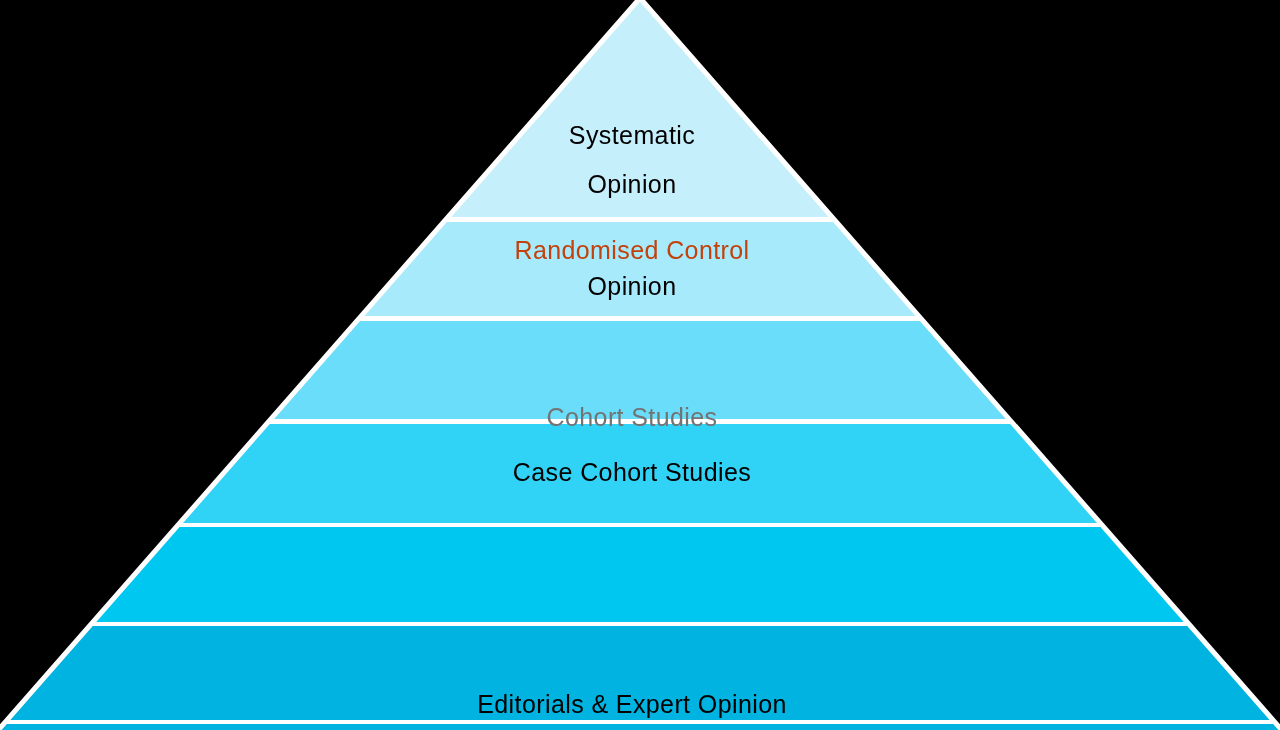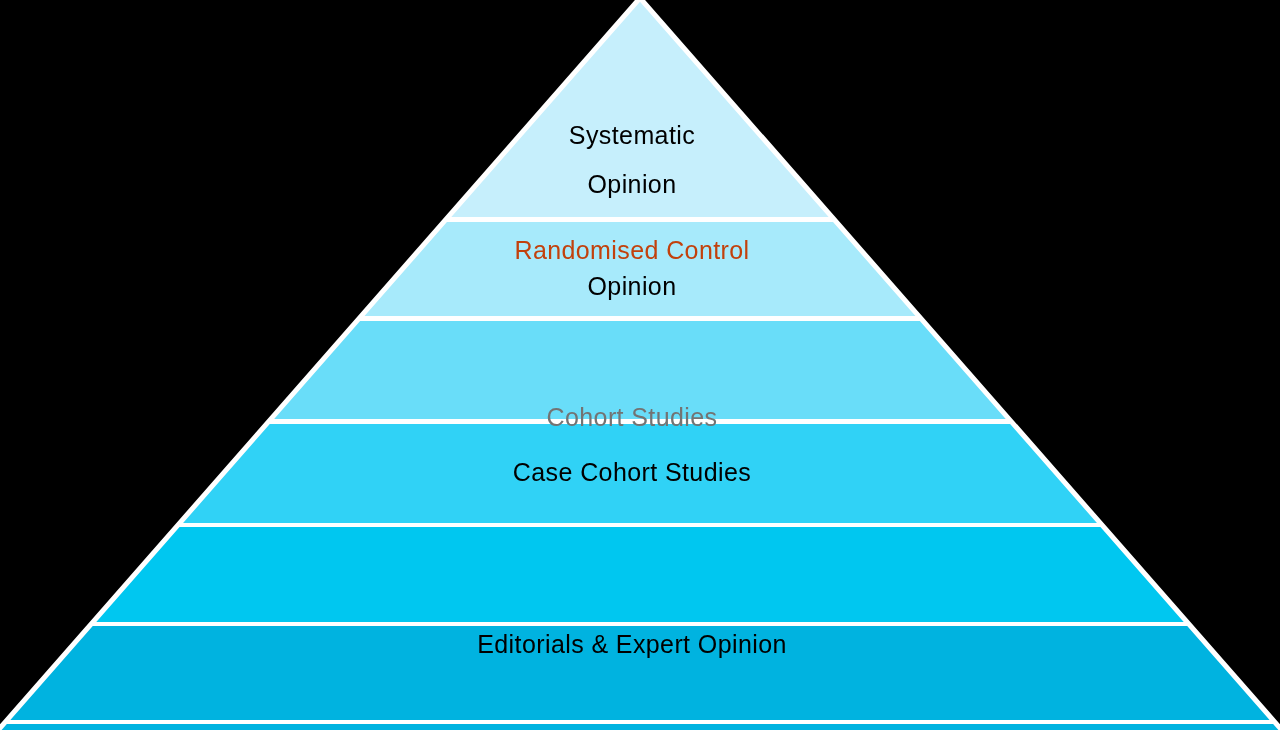--- a/index.html
+++ b/index.html
@@ -34,21 +34,21 @@
     white-space: nowrap;
   }
   
   #lbl-1-0 { top: 119px; }
   #lbl-1-1 { top: 168px; }
   #lbl-2-0 { top: 234px; }
   #lbl-2-1 { top: 270px; }
   #lbl-3-0 { top: 353px; }
   #lbl-4-0 { top: 456px; }
   #lbl-5-0 { top: 558px; }
-  #lbl-6-0 { top: 628px; }
+  #lbl-6-0 { top: 688px; }
 </style>
 </head>
 <body style="background: rgb(0, 0, 0);">
 
 <div class="stage">
 
   <svg width="1280" height="730" viewBox="0 0 1280 730">
     <defs>
       <clipPath id="tri-clip">
         <polygon points="640,-2 -14,744 1294,744"></polygon>

